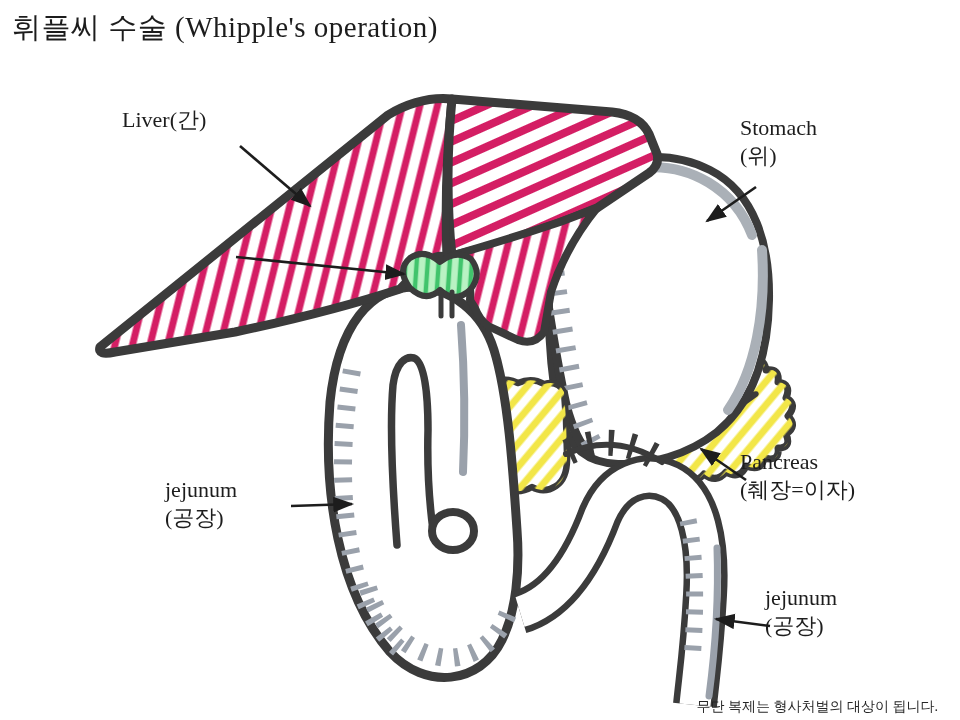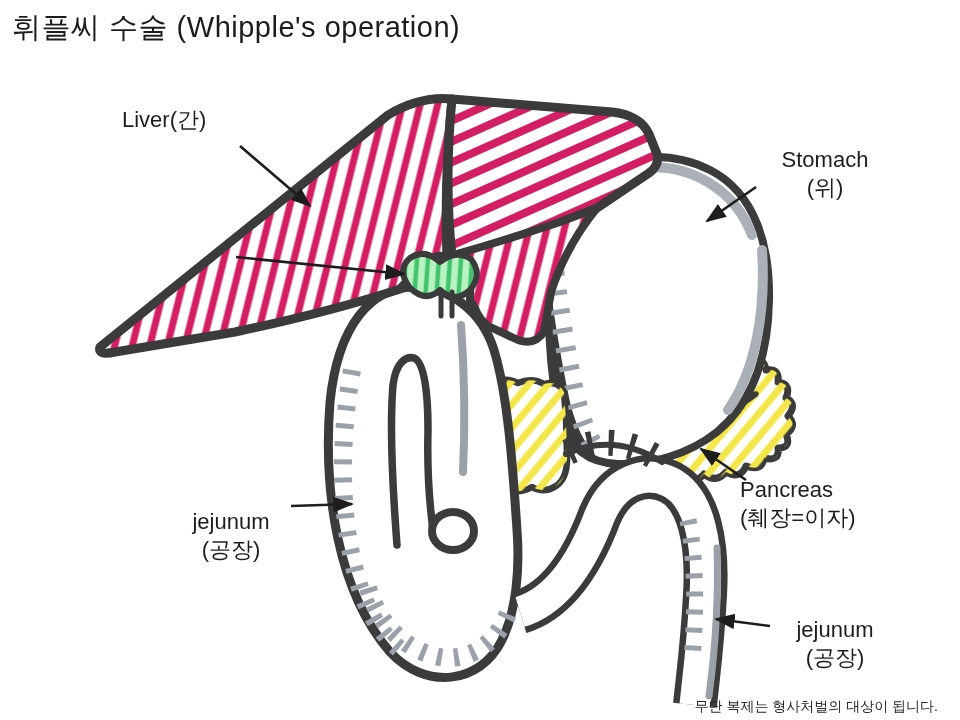--- a/index.html
+++ b/index.html
@@ -1,27 +1,27 @@
 <!DOCTYPE html>
 <html style="--outline: #3b3b3b; --liver-hatch: #d41e64; --gallbladder-fill: #b9f2c3; --gallbladder-hatch: #41c46c; --pancreas-hatch: #f2e648; --pancreatic-duct: #43bd70; --tube-hatch: #9aa1ab; --stomach-shade: #aab0b7;"><head>
 <meta charset="utf-8">
 <style>
   html,body{margin:0;padding:0;background:#fff;}
   .canvas{position:relative;width:960px;height:720px;background:#fff;overflow:hidden;
-          font-family:Liberation Sans, sans-serif;color:#1d1d1d;}
+          font-family:Liberation Serif, serif;color:#1d1d1d;}
   .art{position:absolute;inset:0;}
   .lbl{position:absolute;line-height:1.25;font-size:22px;color:#1d1d1d;white-space:nowrap;}
   .lbl .l2{display:block;}
   .title{position:absolute;left:12px;top:8px;font-size:29px;color:#1c1c1c;letter-spacing:.5px;}
-  .center{text-align:center;margin-top:32px;}
+  .center{text-align:left;}
   .copyright{position:absolute;right:22px;bottom:4px;font-size:14px;color:#262626;}
   .lbl-liver{left:122px;top:106px;}
   .lbl-gb{left:70px;top:212px;}
   .lbl-stomach{left:740px;top:114px;width:170px;}
-  .lbl-pancreas{left:740px;top:476px;}
+  .lbl-pancreas{left:740px;top:448px;}
   .lbl-jj-up{left:165px;top:476px;width:132px;}
   .lbl-jj-low{left:765px;top:584px;width:140px;}
 </style>
 </head>
 <body>
 
 <div class="canvas">
 
   <svg class="art" viewBox="0 0 960 720" aria-hidden="true">
     <defs>

